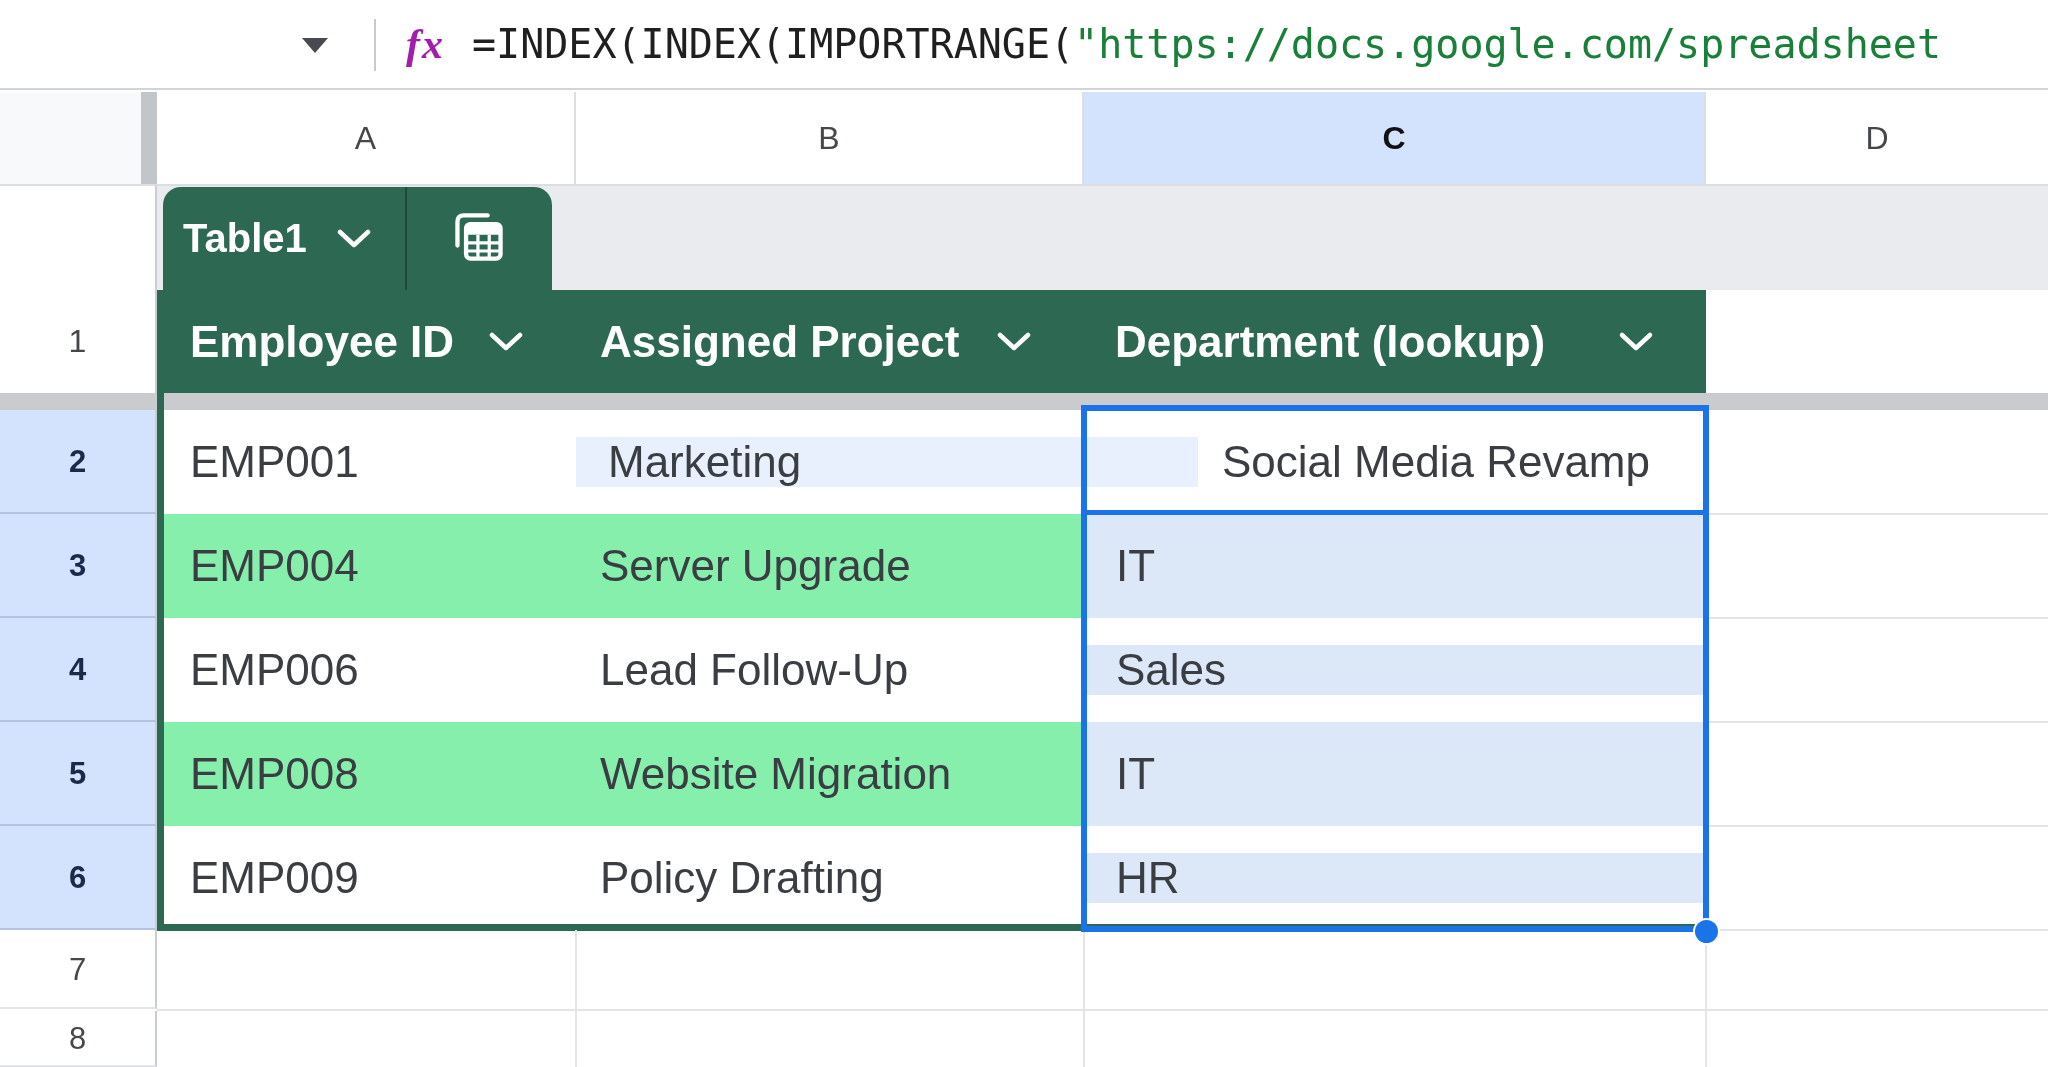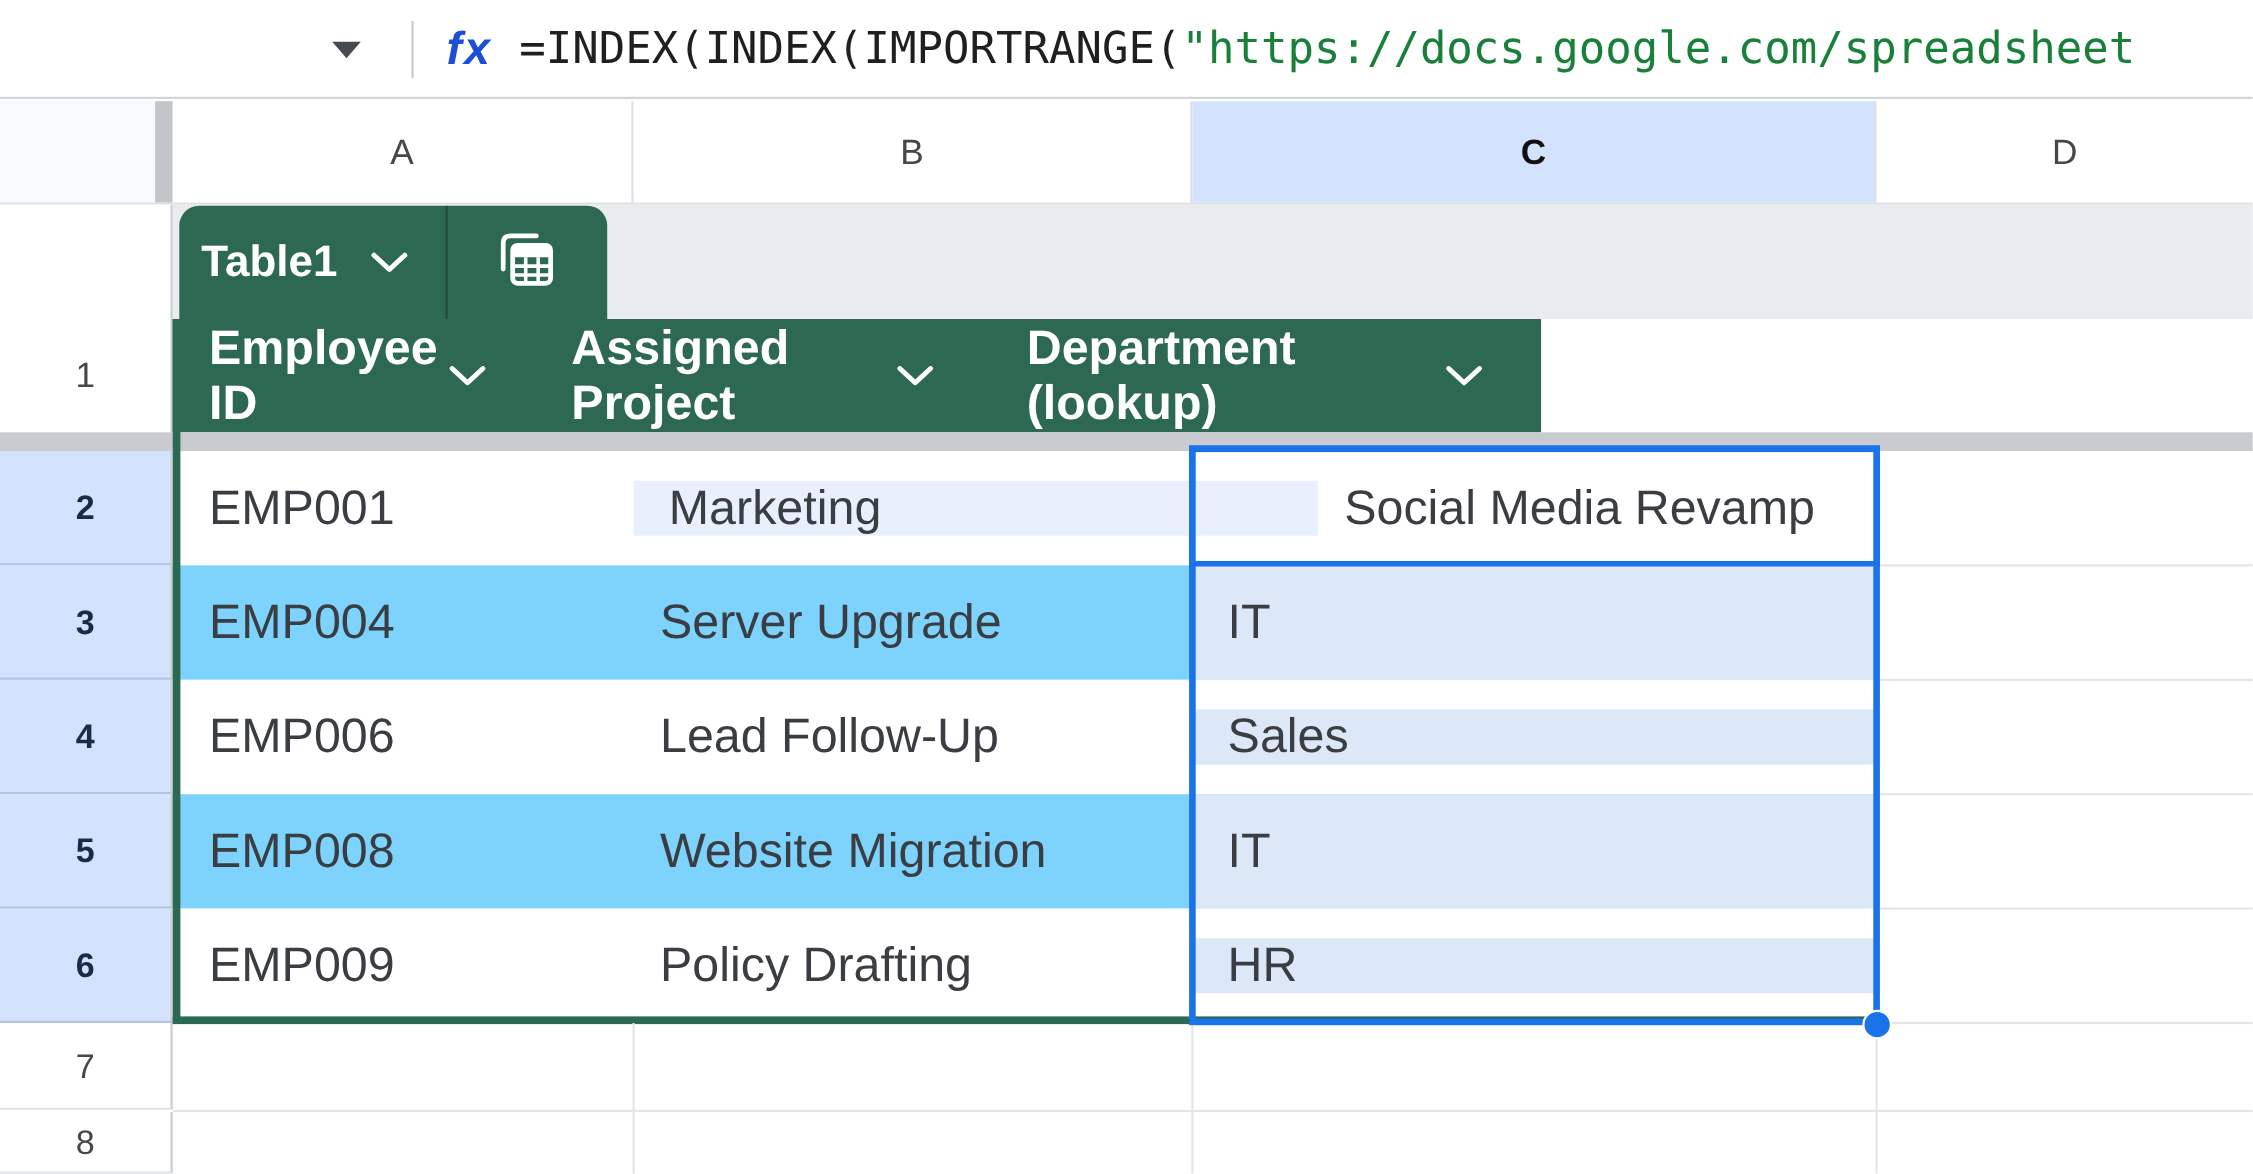--- a/index.html
+++ b/index.html
@@ -11,22 +11,22 @@
   
   .formula-bar { left:0; top:0; width:2048px; height:90px; background:#fff;
                  border-bottom:2px solid #d2d4d7; }
   .name-box { left:48px; top:0; height:88px; line-height:88px; font-size:36px;
               color:#202124; letter-spacing:0.5px; }
   .name-dd { left:302px; top:38px; width:0; height:0;
              border-left:13px solid transparent; border-right:13px solid transparent;
              border-top:15px solid #474a4e; }
   .fb-divider { left:374px; top:19px; width:2px; height:52px; background:#c8cacd; }
   .fx { left:406px; top:0; height:88px; line-height:88px;
-        font-family:Liberation Sans, sans-serif; font-style:italic; font-weight:bold;
-        font-size:42px; color:#1d4ed8; letter-spacing:2px;text-align:center; }
+        font-family:Liberation Serif, serif; font-style:italic; font-weight:bold;
+        font-size:42px; color:#a21caf; letter-spacing:2px;text-align:center; }
   .formula { left:472px; top:0; right:0; height:88px; line-height:88px;
              font-family:"DejaVu Sans Mono", monospace; font-size:40px;
              white-space:nowrap; overflow:hidden; color:#1f1f1f; }
   .formula .str { color:#188038; }
 
   
   .col-strip { left:0; top:92px; width:2048px; height:94px; background:#fff;
                border-bottom:2px solid #dcdee1; }
   .corner { left:0; top:0; width:141px; height:92px; background:#f8f9fa; }
   .corner-bar { left:141px; top:0; width:16px; height:92px; background:#c2c5c9; }
@@ -43,21 +43,21 @@
   .chip-seg1 { display:flex; align-items:center; padding:0 34px 0 20px; }
   .chip-label { color:#fff; font-size:40px; font-weight:bold; }
   .chip-chevron { margin-left:30px; display:flex; align-items:center; }
   .chip-divider { width:2px; background:rgba(0,0,0,0.28); }
   .chip-seg2 { width:145px; display:flex; align-items:center; justify-content:center; }
 
   
   .rh-1 { left:0; top:290px; width:157px; height:103px; background:#fff;
           border-right:2px solid #c9ccd0; text-align:center; line-height:103px;
           font-size:32px; color:#45474b; }
-  .thead { left:157px; top:290px; width:1244px; height:103px; background:#2d6952;
+  .thead { left:157px; top:290px; width:1549px; height:103px; background:#2d6952;
            display:flex; }
   .th-cell { display:flex; align-items:center; color:#fff; font-size:44px;
              font-weight:bold; }
   .th-a { width:419px; padding-left:33px; }
   .th-b { width:508px; padding-left:24px; }
   .th-c { width:622px; padding-left:31px; }
   .th-chevron { margin-left:auto; margin-right:52px; display:flex; align-items:center; }
 
   
   .divider-band { left:0; top:393px; width:2048px; height:17px; background:#c9cbce; }
@@ -67,21 +67,21 @@
              font-weight:bold; font-size:31px; color:#1b2a4a;
              border-right:2px solid #c9ccd0; border-bottom:2px solid #b4c3e0; }
   .rh-cell.plain { background:#fff; font-weight:normal; color:#45474b;
                    border-bottom:2px solid #e2e4e7; }
   .t-row { left:157px; width:1549px; display:flex; font-size:44px; color:#3a3d42; }
   .t-row .cell { display:flex; align-items:center; }
   .c-a { width:419px; padding-left:33px; }
   .c-b { width:508px; padding-left:24px; }
   .c-c { width:622px; padding-left:32px; background:#dce8f8; }
   .c-c.active { background:#e8f0fd; }
-  .band-gray { background:#7dd3fc; }
+  .band-gray { background:#86efac; }
   .band-white { background:#ffffff;align-items:center; }
 
   
   .tbl-left-border { left:157px; top:290px; width:7px; height:640px; background:#2d6952; }
   .tbl-bottom-border { left:157px; top:924px; width:1552px; height:7px; background:#2d6952; }
 
   
   .gl { background:#e3e5e8; }
 
   

